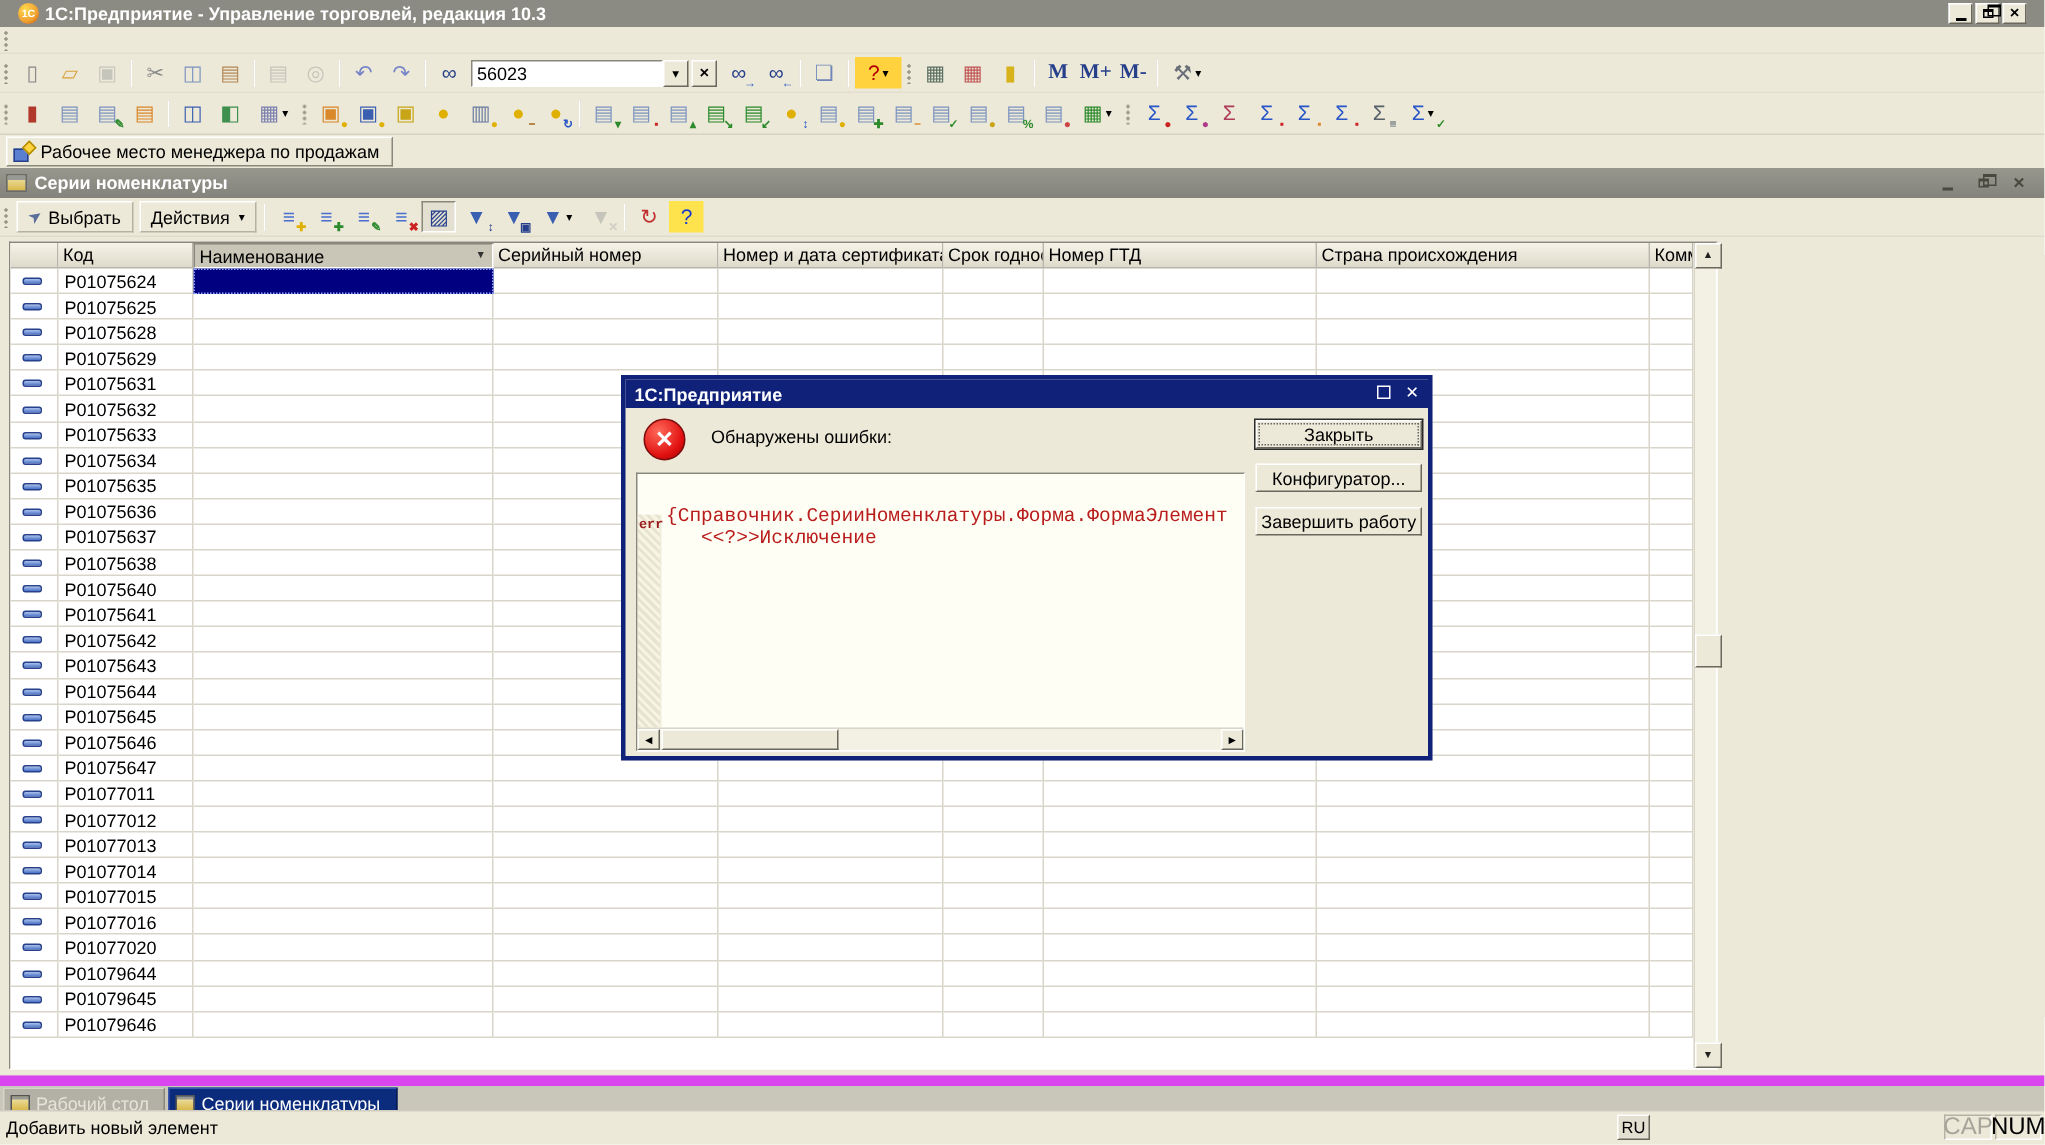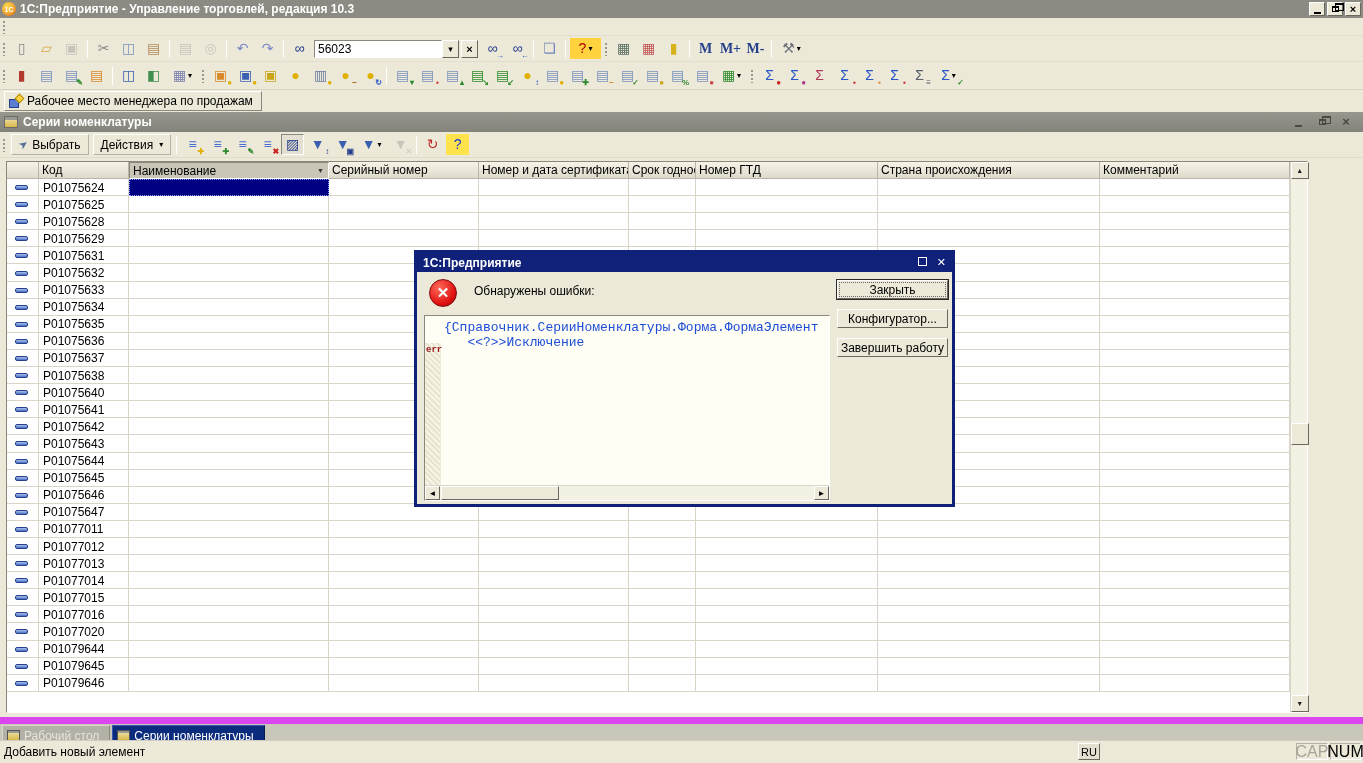--- a/index.html
+++ b/index.html
@@ -1,20 +1,20 @@
 <!DOCTYPE html>
 <html><head>
 <meta charset="utf-8">
 <style>
   * { margin:0; padding:0; box-sizing:border-box; }
   html,body { width:1363px; height:763px; overflow:hidden; }
   body { font-family:"Liberation Sans",sans-serif; font-size:12px; background:#ece9d8; position:relative; color:#000; }
 
   
-  .titlebar { position:absolute; left:0; top:0; width:1363px; height:18px; background:#8b8b84; display:flex; align-items:center; padding:0 2px; }
+  .titlebar { position:absolute; left:0; top:0; width:1363px; height:18px; background:#8b8b84; display:flex; align-items:center; padding:0 12px; }
   .app-ico { width:14px; height:14px; border-radius:50%; background:radial-gradient(circle at 35% 30%,#ffd94d,#f0a030 60%,#c05010); color:#fff; font-size:7px; font-weight:bold; display:flex; align-items:center; justify-content:center; margin-right:4px; }
   .titlebar .t { color:#fff; font-weight:bold; flex:1; white-space:nowrap; overflow:hidden; }
   .wbtns { display:flex; gap:2px; }
   .wbtn { width:16px; height:14px; background:#ece9d8; border:1px solid; border-color:#fff #6a675c #6a675c #fff; display:flex; align-items:center; justify-content:center; position:relative; }
   .g-min { width:7px; height:2px; background:#000; margin-top:7px; }
   .g-res { width:7px; height:6px; border:1px solid #000; border-top-width:2px; position:relative; }
   .g-res::before { content:''; position:absolute; left:2px; top:-5px; width:7px; height:5px; border:1px solid #000; border-top-width:2px; }
   .g-close { font-size:11px; font-weight:bold; line-height:10px; }
 
   
@@ -57,21 +57,21 @@
   .cbtn .g-min { background:#4a493f; margin-top:8px; }
   .cbtn .g-res, .cbtn .g-res::before { border-color:#4a493f; }
   .cbtn .g-close { font-size:13px; color:#4a493f; }
 
   .ctb { position:absolute; left:0; top:132px; width:1363px; height:26px; background:#ece9d8; display:flex; align-items:center; border-bottom:1px solid #e0dccc; }
   .cbutton { height:21px; display:flex; align-items:center; gap:4px; padding:0 7px; margin:0 2px; border:1px solid; border-color:#fff #b5b2a5 #b5b2a5 #fff; }
   .cbutton.dd::after { content:'▾'; font-size:8px; margin-left:2px; }
   .sel-ico { color:#5a6f9a; font-size:11px; transform:rotate(-35deg); }
 
   
-  .tframe { position:absolute; left:6px; top:161px; width:1302px; height:552px; border:1px solid; border-color:#8a877c #fff #fff #8a877c; background:#fff; }
+  .tframe { position:absolute; left:6px; top:161px; width:1139px; height:552px; border:1px solid; border-color:#8a877c #fff #fff #8a877c; background:#fff; }
   .tinner { position:absolute; inset:0; display:flex; }
   .grid { width:1333px; position:relative; background:#fff; overflow:hidden; }
   .thead { display:flex; height:17px; }
   .hcell { background:linear-gradient(#f6f3e8,#dedacb); border-right:1px solid #b8b5aa; border-bottom:1px solid #b8b5aa; padding:1px 3px; white-space:nowrap; overflow:hidden; font-size:12px; }
   .hcell.sorted { background:#c9c5b7; border-color:#8a877c #fff #fff #8a877c; border-style:solid; border-width:1px; position:relative; }
   .hcell.sorted::after { content:'▼'; position:absolute; right:4px; top:4px; font-size:7px; color:#333; }
   .c0{width:32px;} .c1{width:90px;} .c2{width:200px;} .c3{width:150px;} .c4{width:150px;} .c5{width:67px;} .c6{width:182px;} .c7{width:222px;} .c8{flex:1;}
   .trow { display:flex; height:17.1px; }
   .tcell { border-right:1px solid #d9d6c9; border-bottom:1px solid #d9d6c9; padding:1px 4px 0; white-space:nowrap; overflow:hidden; font-size:12px; display:flex; align-items:center; }
   .row-ico { width:13px; height:5px; border-radius:2px; background:linear-gradient(#a9c0ea,#4a72c8); border:1px solid #27408b; margin-left:4px; }
@@ -89,21 +89,21 @@
   .dtitle .t { color:#fff; font-weight:bold; flex:1; }
   .dtb { display:flex; gap:10px; }
   .dtb span { color:#fff; font-size:11px; line-height:11px; }
   .dsq { width:9px; height:9px; border:1px solid #fff; display:inline-block; }
   .err-ico { position:absolute; left:12px; top:26px; width:28px; height:28px; border-radius:50%; background:radial-gradient(circle at 35% 30%,#ff6a5a,#e01010 65%,#900); border:1px solid #7a0c0c; display:flex; align-items:center; justify-content:center; }
   .err-ico::before { content:'✕'; color:#fff; font-weight:bold; font-size:15px; }
   .dhead { position:absolute; left:57px; top:31px; font-size:12px; }
   .dmsg { position:absolute; left:7px; top:62px; width:406px; height:186px; background:#fffef4; border:1px solid; border-color:#8a877c #fff #fff #8a877c; overflow:hidden; }
   .gutter { position:absolute; left:0; top:0; bottom:15px; width:16px; background-image:repeating-linear-gradient(45deg,#e8e4d2 0 2px,#f7f4e4 2px 4px); border-right:1px solid #efecd9;margin-top:27px; }
   .gutter .e { font:bold 9px "Liberation Mono",monospace; color:#9b1c1c; position:absolute; top:2px; left:1px; }
-  .dtext { position:absolute; left:19px; top:4px; right:0; font:13px "Liberation Mono",monospace; color:#1d4ed8; white-space:pre; }
+  .dtext { position:absolute; left:19px; top:20px; right:0; font:13px "Liberation Mono",monospace; color:#b91c1c; white-space:pre; }
   .hscroll { position:absolute; left:0; right:0; bottom:0; height:15px; background:#f3f1e4; border-top:1px solid #d9d6c9; }
   .hbtn { position:absolute; top:0; width:15px; height:14px; background:#ece9d8; border:1px solid; border-color:#fff #6a675c #6a675c #fff; font-size:8px; display:flex; align-items:center; justify-content:center; }
   .hb-l{left:0;} .hb-r{right:0;}
   .hthumb { position:absolute; left:16px; top:0; width:118px; height:14px; background:#ece9d8; border:1px solid; border-color:#fff #6a675c #6a675c #fff; }
   .dbtns { position:absolute; left:420px; top:27px; width:111px; display:flex; flex-direction:column; gap:10px; }
   .dbtn { height:19px; background:#ece9d8; border:1px solid; border-color:#fff #6a675c #6a675c #fff; font:12px "Liberation Sans",sans-serif; position:relative; }
   .dbtn.default { outline:1px solid #2a2a2a; }
   .dbtn.default::before { content:''; position:absolute; inset:1px; border:1px dotted #666; }
 
   

